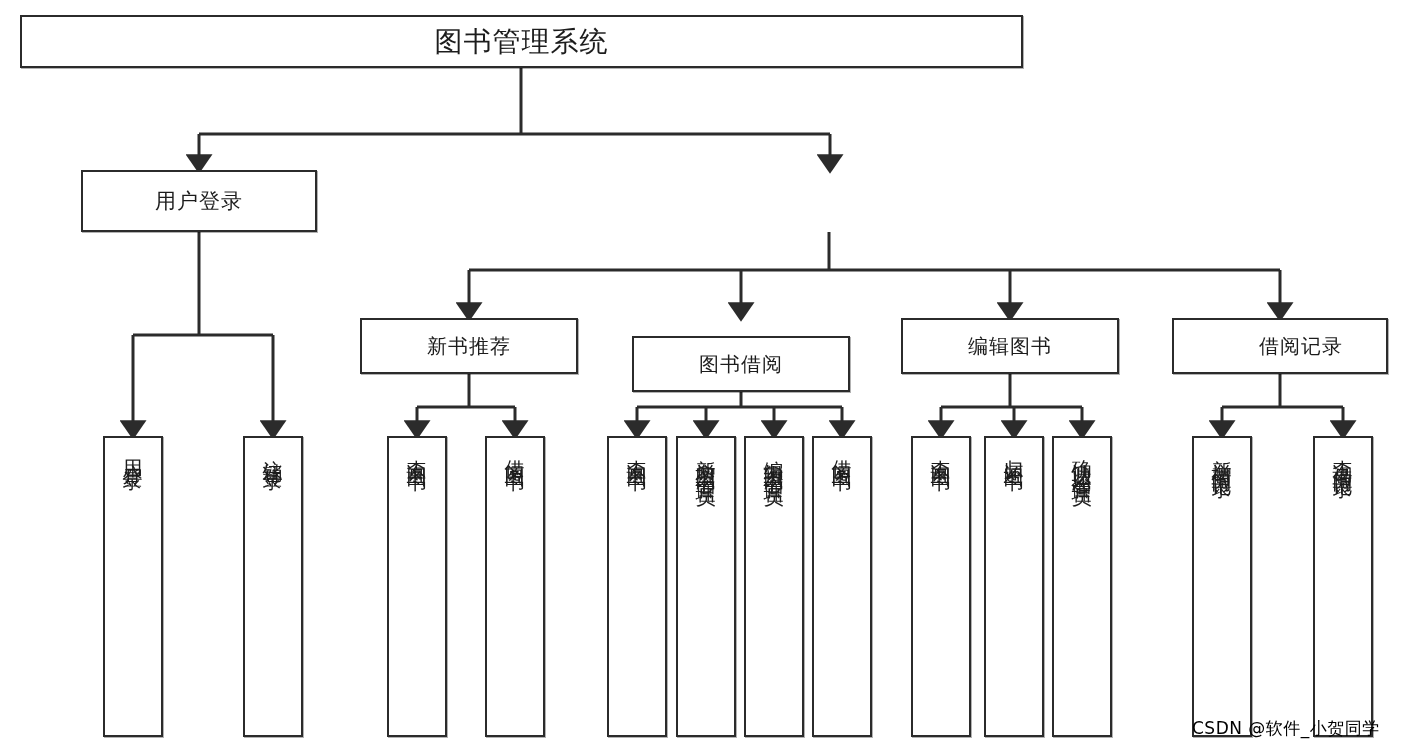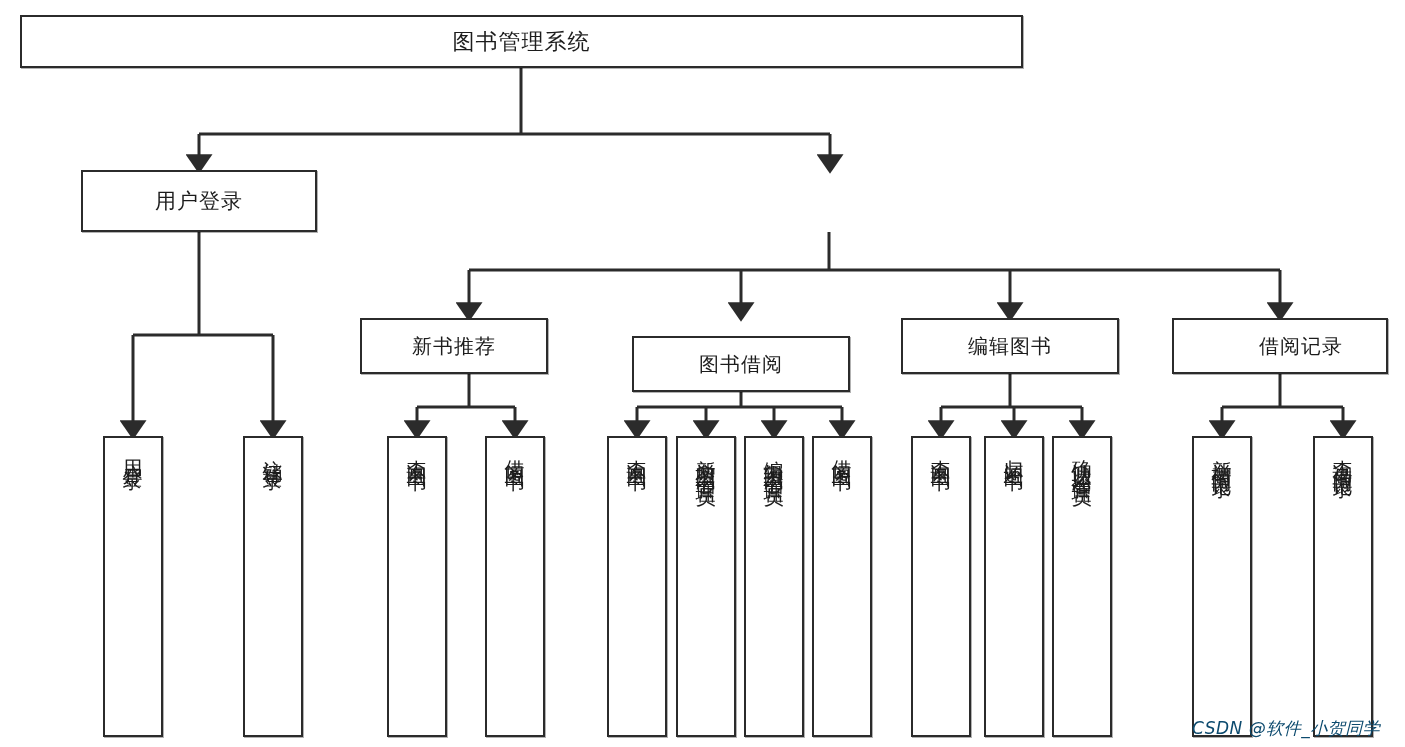--- a/index.html
+++ b/index.html
@@ -38,46 +38,45 @@
   }
   .node-label {
     color: #1c1c1c;
     font-size: 21px;
     line-height: 1.25;
     letter-spacing: 1px;
     white-space: nowrap;
     text-align: center;
     user-select: none;
   }
-  .node.root .node-label { font-size: 22px; }
+  .node.root .node-label { font-size: 28px; }
   .node.level2 .node-label { font-size: 21px; }
   .node.level3 .node-label { font-size: 20px; }
 
   
   .node.leaf {
     align-items: flex-start;
     justify-content: center;
     padding-top: 6px;
   }
   .node.leaf .node-label {
     writing-mode: vertical-rl;
     text-orientation: upright;
     font-size: 20px;
     letter-spacing: 4px;
     line-height: 1;
     white-space: nowrap;
   }
   .watermark {
     position: absolute;
-    color: #0c4a6e;
+    color: #000000;
     font-size: 17px;
     letter-spacing: 0.5px;
     white-space: nowrap;
     user-select: none;
-    font-style: italic;
   }
 </style>
 </head>
 <body>
 
 <div id="diagram-root">
 
   <svg id="edges-layer" viewBox="0 0 1405 747" width="1405" height="747" xmlns="http://www.w3.org/2000/svg">
     <defs>
       <marker id="arrowhead" markerWidth="9" markerHeight="9" refX="2.6" refY="4.5" orient="auto" markerUnits="strokeWidth">
@@ -129,21 +128,21 @@
   </svg>
 
   <div class="node root" style="left:20px; top:15px; width:1003px; height:53px;">
     <span class="node-label">图书管理系统</span>
   </div>
 
   <div class="node level2" style="left:81px; top:170px; width:236px; height:62px;">
     <span class="node-label">用户登录</span>
   </div>
 
-  <div class="node level3" style="left:360px; top:318px; width:188px; height:56px;">
+  <div class="node level3" style="left:360px; top:318px; width:218px; height:56px;">
     <span class="node-label">新书推荐</span>
   </div>
   <div class="node level3" style="left:632px; top:336px; width:218px; height:56px;">
     <span class="node-label">图书借阅</span>
   </div>
   <div class="node level3" style="left:901px; top:318px; width:218px; height:56px;">
     <span class="node-label">编辑图书</span>
   </div>
   <div class="node level3" style="left:1172px; top:318px; width:216px; height:56px;padding-left:42px;">
     <span class="node-label">借阅记录</span>

